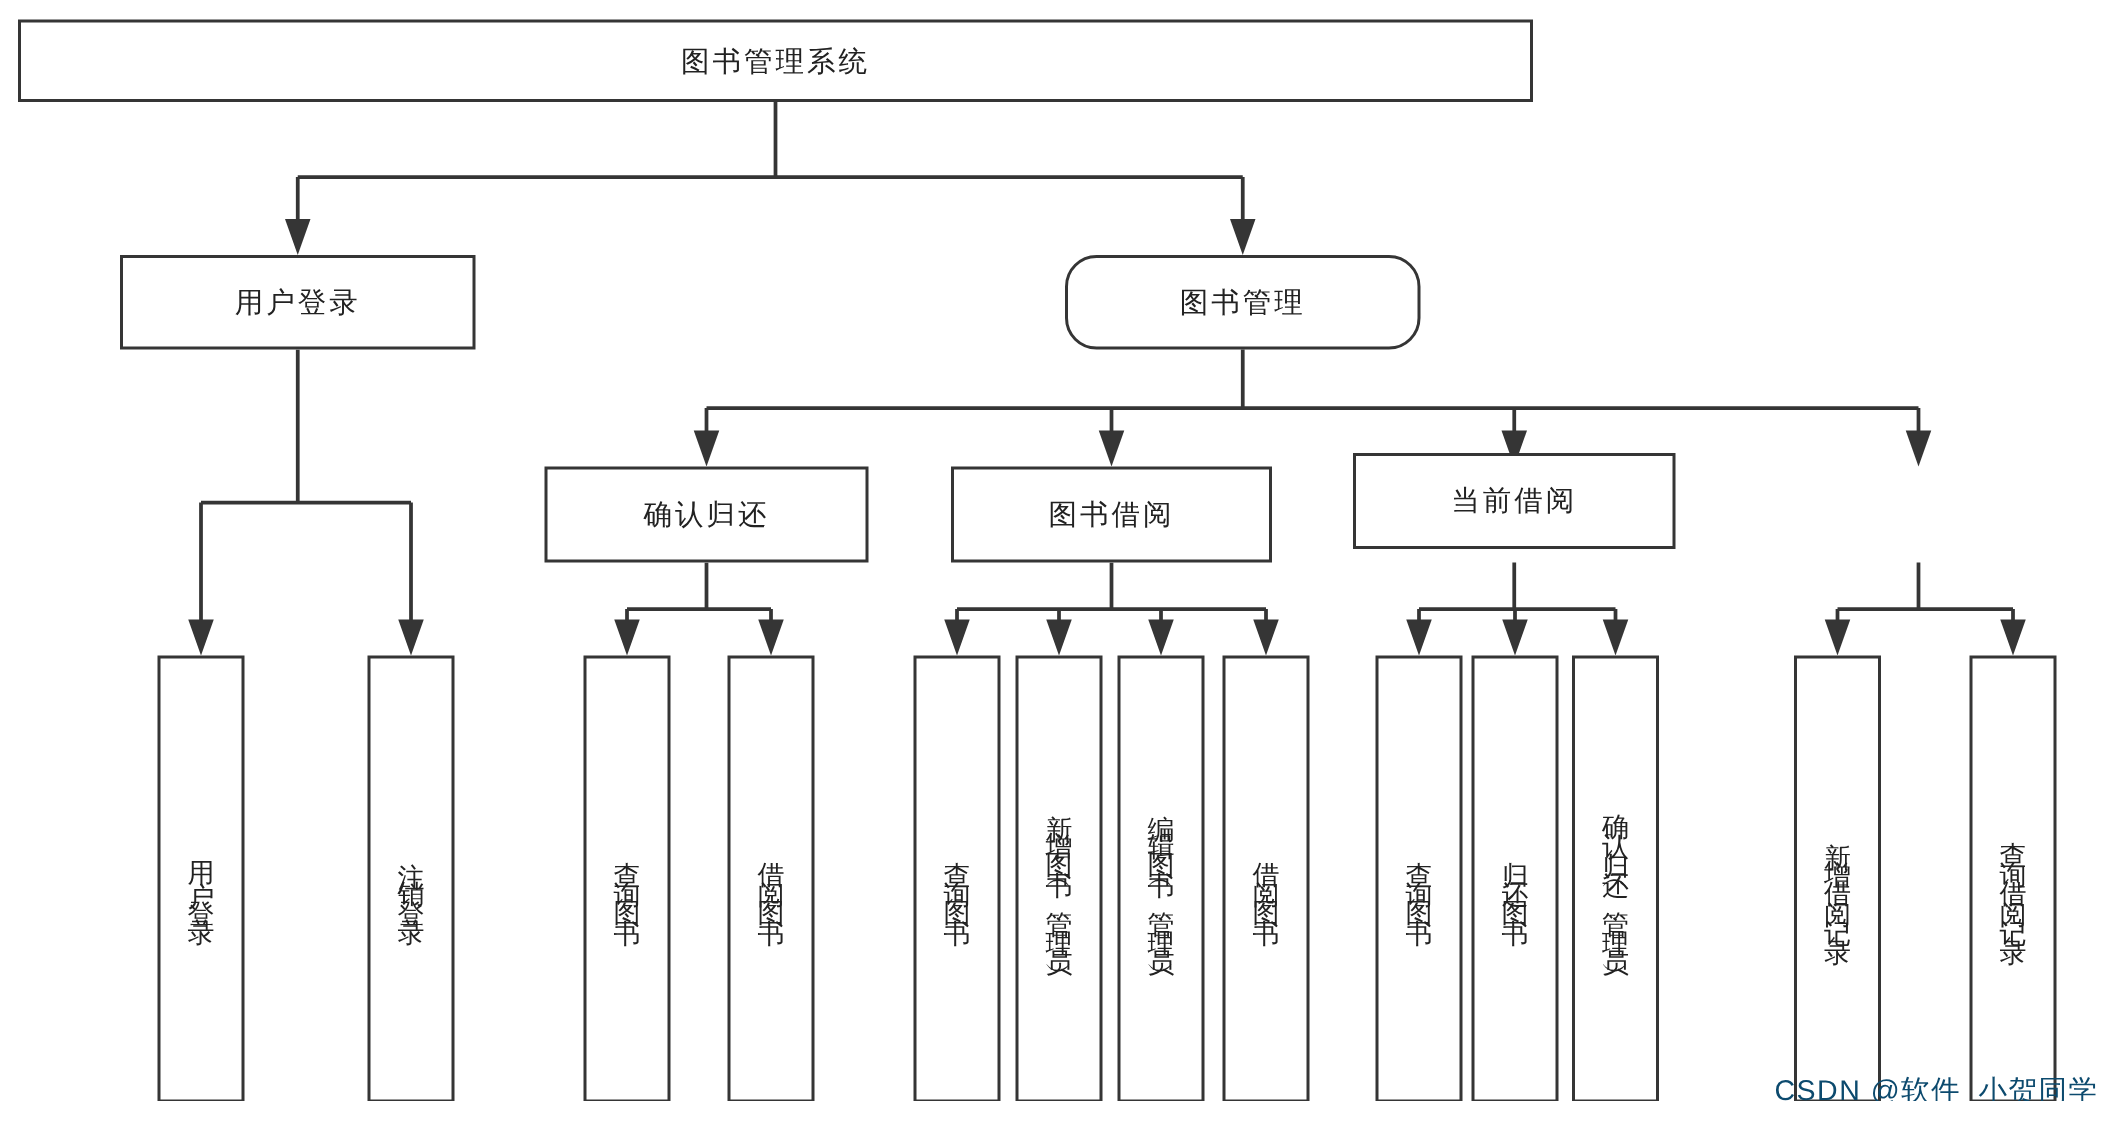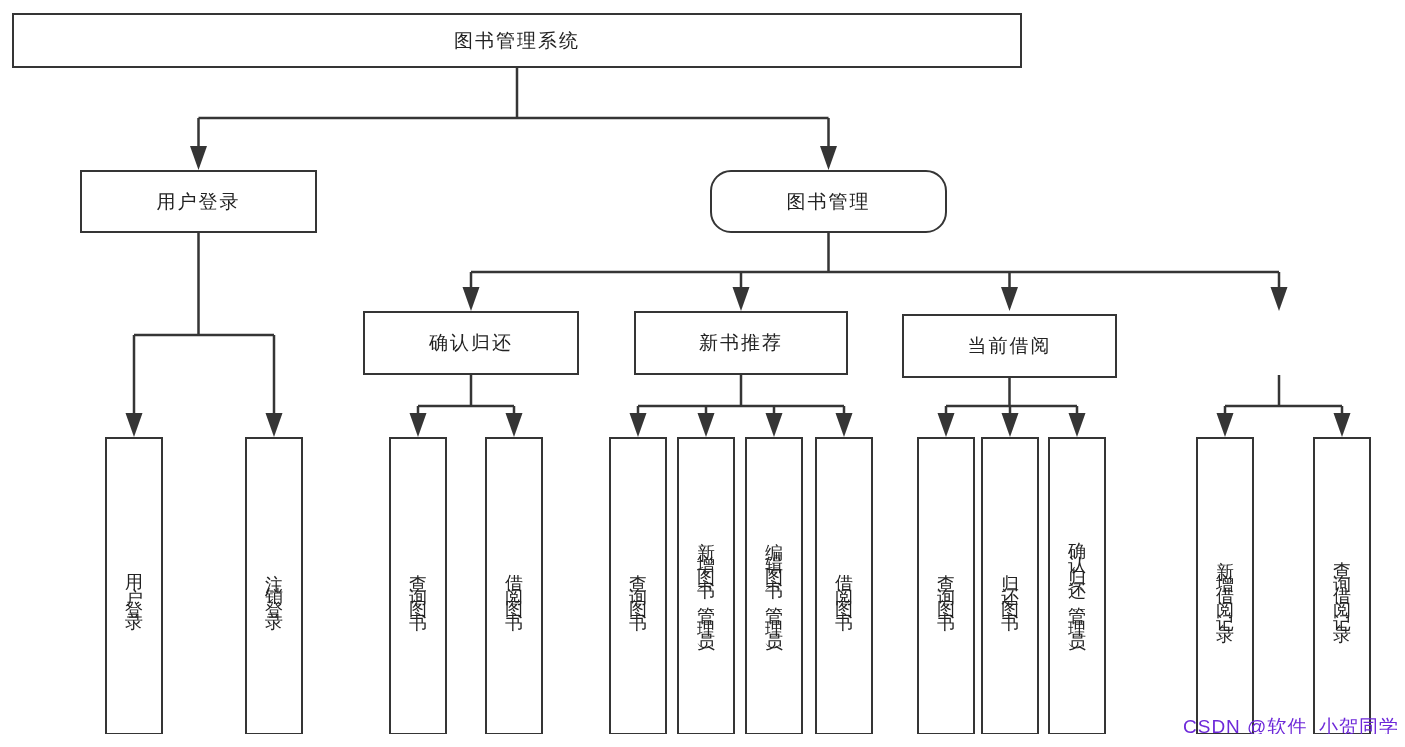--- a/index.html
+++ b/index.html
@@ -39,21 +39,21 @@
     font-size: 18px;
     letter-spacing: 13px;
     line-height: 1;
     white-space: nowrap;
   }
   .watermark {
     position: absolute;
     left: 1183px;
     top: 714px;
     font-size: 19px;
-    color: #6d28d9;
+    color: #0c4a6e;
     letter-spacing: 1px;
     white-space: nowrap;
     z-index: 5;
   }
 </style>
 </head>
 <body>
 
 <div class="canvas">
 
@@ -98,23 +98,23 @@
     <span>用户登录</span>
   </div>
   <div class="node h-node" style="left:710px; top:170px; width:237px; height:63px;border-radius:21px;">
     <span>图书管理</span>
   </div>
 
   <div class="node h-node" style="left:363px; top:311px; width:216px; height:64px;">
     <span>确认归还</span>
   </div>
   <div class="node h-node" style="left:634px; top:311px; width:214px; height:64px;">
-    <span>新书推荐</span>
+    <span>图书借阅</span>
   </div>
-  <div class="node h-node" style="left:902px; top:314px; width:215px; height:64px;align-items:center;">
+  <div class="node h-node" style="left:902px; top:302px; width:215px; height:64px;align-items:center;">
     <span>当前借阅</span>
   </div>
 
   <div class="node v-node" style="left:105px; top:437px; width:58px; height:298px;">
     <span>用户登录</span>
   </div>
   <div class="node v-node" style="left:245px; top:437px; width:58px; height:298px;">
     <span>注销登录</span>
   </div>
 

